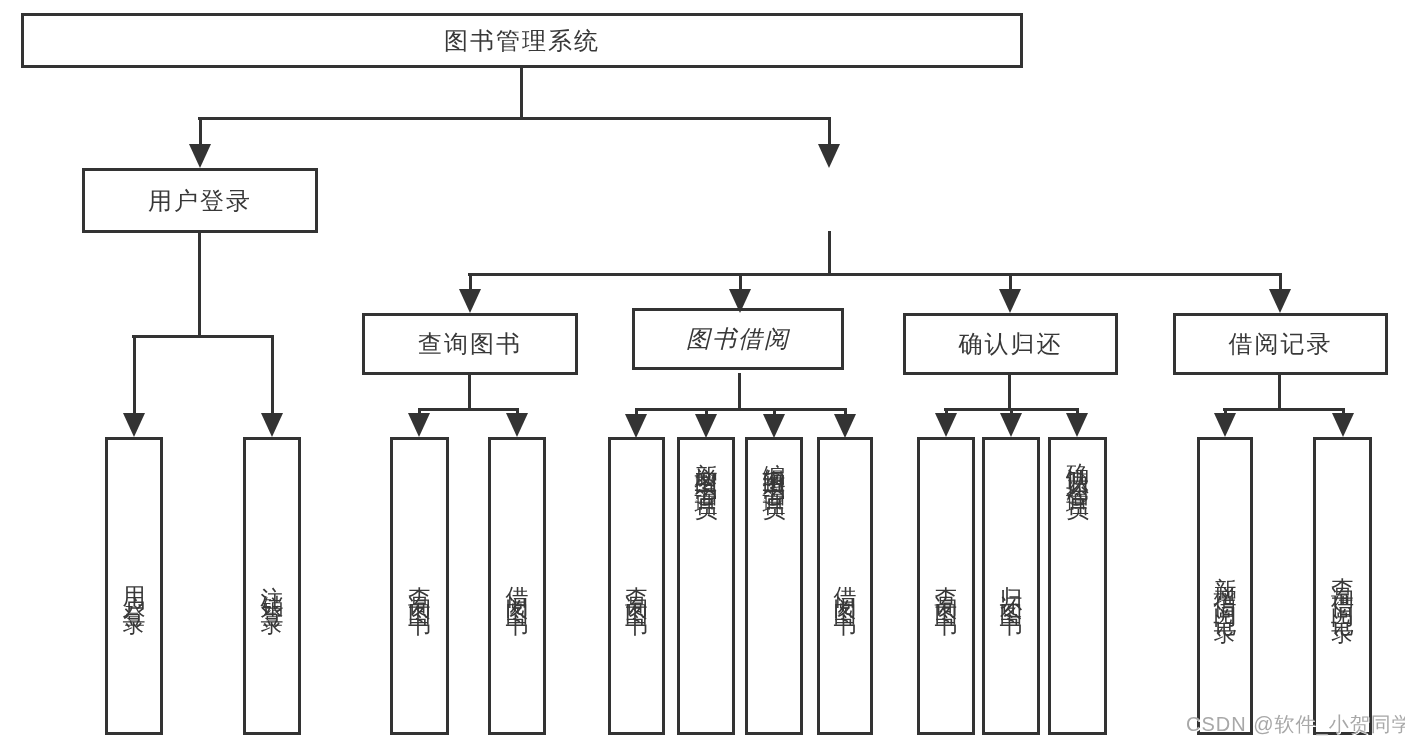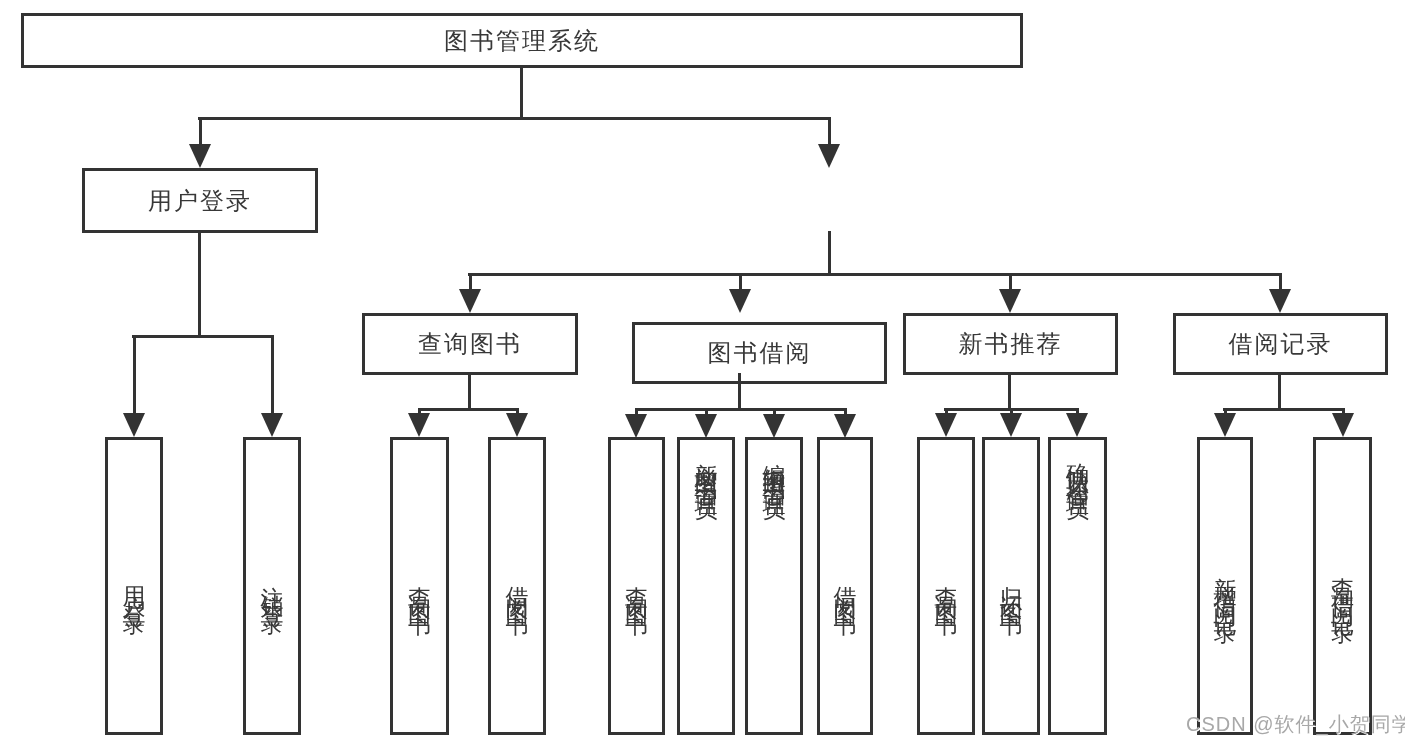--- a/index.html
+++ b/index.html
@@ -34,25 +34,25 @@
     <span>图书管理系统</span>
   </div>
 
   <div class="box" style="left:82px;top:168px;width:236px;height:65px;">
     <span>用户登录</span>
   </div>
 
   <div class="box" style="left:362px;top:313px;width:216px;height:62px;">
     <span>查询图书</span>
   </div>
-  <div class="box" style="left:632px;top:322px;width:255px;height:62px;">
+  <div class="box" style="left:632px;top:308px;width:212px;height:62px;font-style:italic;">
     <span>图书借阅</span>
   </div>
   <div class="box" style="left:903px;top:313px;width:215px;height:62px;">
-    <span>新书推荐</span>
+    <span>确认归还</span>
   </div>
   <div class="box" style="left:1173px;top:313px;width:215px;height:62px;">
     <span>借阅记录</span>
   </div>
 
   <div class="leaf" style="left:105px;width:58px;">
     <span class="vtext">用户登录</span>
   </div>
   <div class="leaf" style="left:243px;width:58px;">
     <span class="vtext">注销登录</span>

